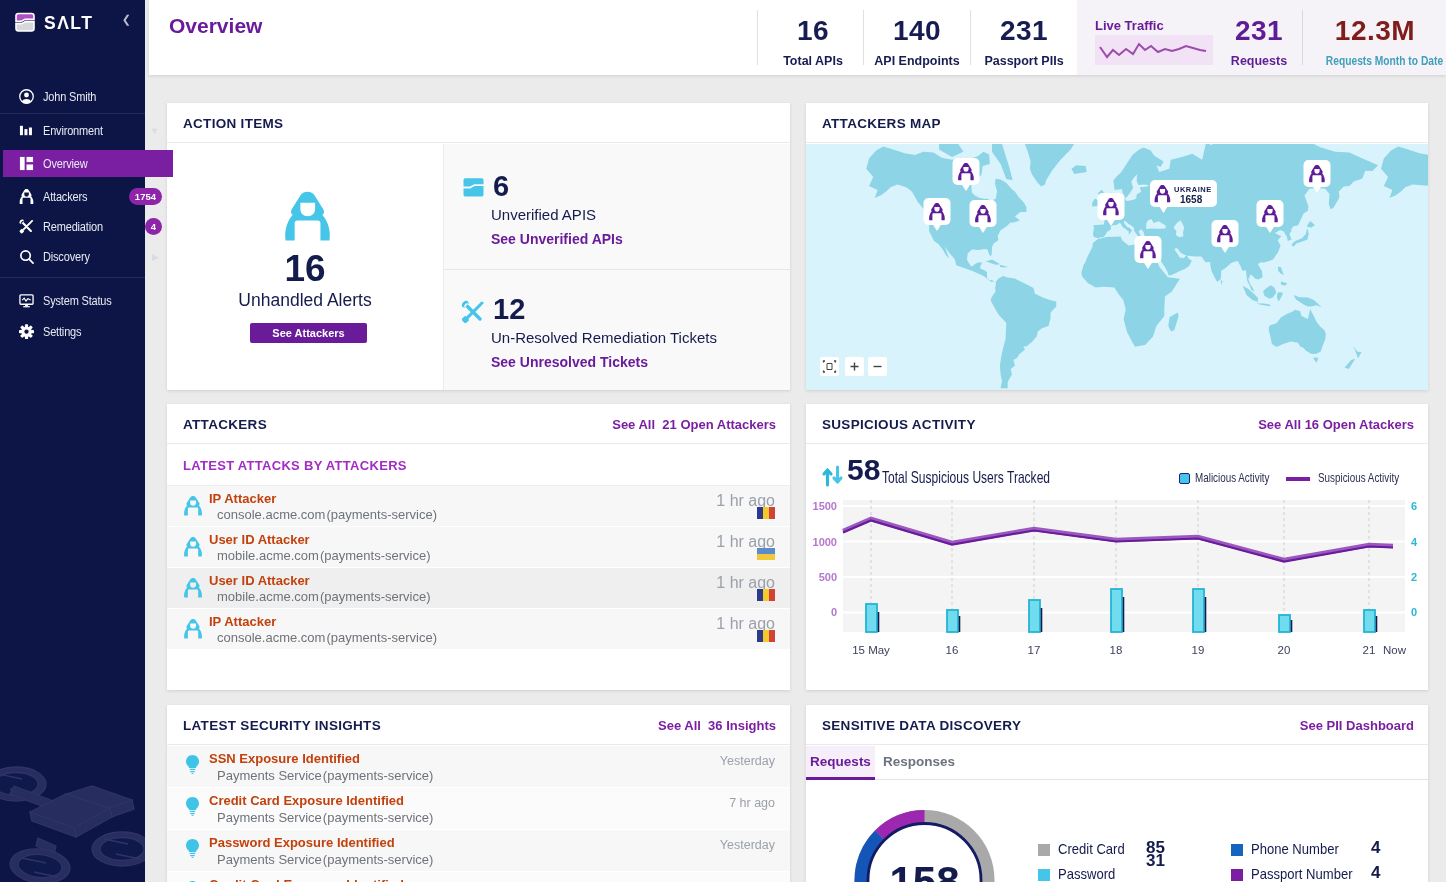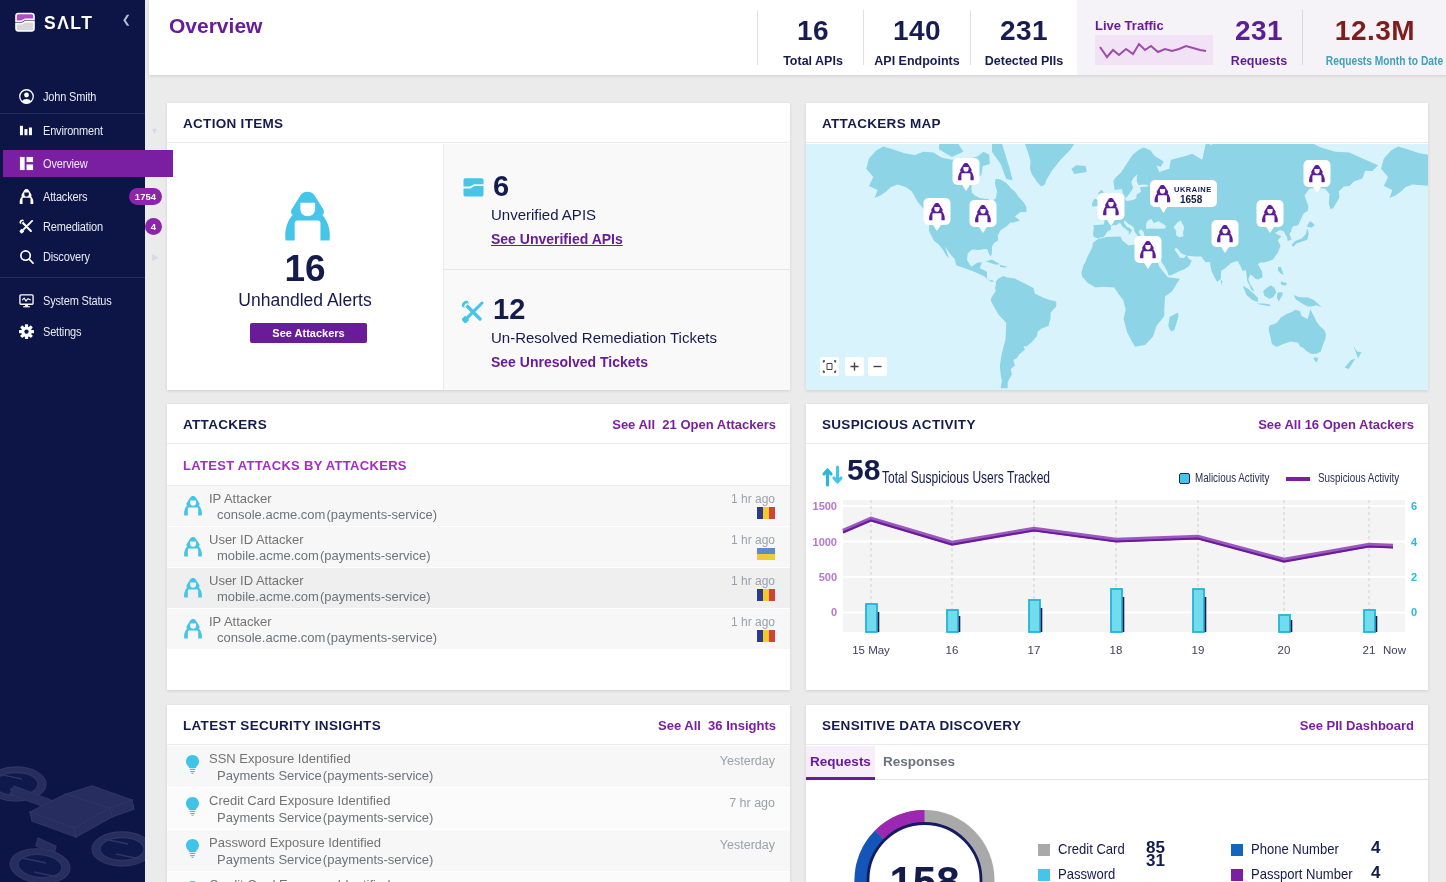--- a/index.html
+++ b/index.html
@@ -28,23 +28,23 @@
 
 
 .card { position:absolute; background:#fff; box-shadow:0 1px 3px rgba(40,40,70,0.14); }
 .card-h { position:absolute; left:0; top:0; right:0; height:40px; border-bottom:1px solid #eaeaea; }
 .card-h .ct { position:absolute; left:16px; top:13px; font-size:13.5px; font-weight:bold; letter-spacing:0.3px; color:#141b4d; }
 .card-h .link { position:absolute; right:14px; top:13px; font-size:13px; font-weight:bold; color:#7b1fa2;margin-left:21px; }
 
 
 .lrow { position:absolute; left:0; width:100%; height:40px; background:#f7f7f7; }
 .lrow .ric { position:absolute; left:16px; top:7px; }
-.lrow .rt { position:absolute; left:42px; top:5px; font-size:13px; font-weight:normal; color:#737373; }
+.lrow .rt { position:absolute; left:42px; top:5px; font-size:13px; font-weight:bold; color:#c2410c; }
 .lrow .rs { position:absolute; left:50px; top:21px; font-size:13px; color:#6e7379; }
-.lrow .rtime { position:absolute; right:15px; top:6px; font-size:12px; color:#9ba0ab; }
+.lrow .rtime { position:absolute; right:15px; top:6px; font-size:16px; color:#9ba0ab; }
 .lrow .rflag { position:absolute; right:15px; top:21px; width:18px; height:12px; }
 </style>
 </head>
 <body>
 <div id="page">
 
   <svg width="0" height="0" style="position:absolute;">
     <defs>
       <path id="attacker" fill-rule="evenodd" d="M24 0 C27.5 0 30 1.5 31.8 4.5 L40.8 18.8 Q42.3 21.2 41 23.6 L39.9 25 Q44.8 30.5 46.8 38.5 Q48.4 45 47.4 52 L37.8 52 L37.8 33.7 Q37.8 30.7 34.8 30.7 L13.3 30.7 Q10.3 30.7 10.3 33.7 L10.3 52 L0.6 52 Q-0.4 45 1.2 38.5 Q3.2 30.5 8.1 25 L7 23.6 Q5.7 21.2 7.2 18.8 L16.2 4.5 C18 1.5 20.5 0 24 0 Z M16.4 11.8 L32.1 11.8 L32.1 18.3 C32.1 23.2 28.9 26.3 24.25 26.3 C19.6 26.3 16.4 23.2 16.4 18.3 Z"></path>
       <path id="tools" d="M4.3 6.7 L6.7 4.3 L20.2 17.8 Q21.4 19 20.2 20.2 Q19 21.4 17.8 20.2 Z M0.9 6.6 A4.8 4.8 0 0 1 6.6 0.9 L8.3 4.2 A2.2 2.2 0 0 0 4.2 8.3 Z M17.9 4.1 L19.9 2.1 Q21.2 1 22.2 2.1 Q23.2 3.2 21.9 4.1 L19.4 6.8 L7.3 18.9 L5.1 16.7 Z M4.1 15.7 L8.3 19.9 L5.7 22.5 Q4.4 23.8 2.8 22.2 L1.8 21.2 Q0.2 19.6 1.5 18.3 Z"></path>
@@ -80,21 +80,21 @@
         <div class="lab">Total APIs</div>
     </div>
     <div class="tdiv" style="left:714px;"></div>
     <div class="tstat" style="left:718px; width:100px;">
       <div class="num">140</div>
         <div class="lab">API Endpoints</div>
     </div>
     <div class="tdiv" style="left:821px;"></div>
     <div class="tstat" style="left:825px; width:100px;">
       <div class="num">231</div>
-        <div class="lab">Detected PIIs</div>
+        <div class="lab">Passport PIIs</div>
     </div>
     <div id="livebox">
       <div style="position:absolute;left:18px;top:18px;font-size:13px;font-weight:bold;color:#6a1b9a;">Live Traffic</div>
       <div style="position:absolute;left:18px;top:35px;width:118px;height:30px;background:#f2e2f6;">
         <svg width="118" height="30" viewBox="0 0 118 30">
           <polyline points="5,12 12,22 18,15 24,20 31,14 38,19 44,9 50,15 56,11 63,17 70,14 77,16 84,14 91,11 98,13 105,15 111,16" fill="none" stroke="#9c4dac" stroke-width="2"></polyline>
         </svg>
       </div>
       <div class="tstat" style="left:132px; width:100px;">
         <div class="num" style="color:#5e1d96;">231</div>
@@ -228,21 +228,21 @@
       <div style="position:absolute; left:0; top:146px; width:100%; font-size:17.5px; color:#141b4d;">Unhandled Alerts</div>
       <div style="position:absolute; left:83px; top:179px; width:117px; height:20px; background:#6a1b9a; border-radius:2px; color:#fff; font-size:11px; font-weight:bold; line-height:20px;">See Attackers</div>
     </div>
     <div style="position:absolute; left:276px; top:41px; width:347px; height:246px; background:#f9f9f9; border-left:1px solid #ececec;">
       <svg style="position:absolute;left:19px;top:33px;" width="21" height="21" viewBox="0 0 21 21">
         <path d="M2.2 1.2 h16.6 a1.7 1.7 0 0 1 1.7 1.7 v4.3 h-9.3 l-4.3 2.3 h-6.4 v-6.6 a1.7 1.7 0 0 1 1.7 -1.7 z" fill="#45c5e8"></path>
         <path d="M0.5 11.4 h6.8 l4.3 -2.3 h8.9 v8.7 a1.7 1.7 0 0 1 -1.7 1.7 h-16.6 a1.7 1.7 0 0 1 -1.7 -1.7 z" fill="#45c5e8"></path>
       </svg>
       <div style="position:absolute; left:49px; top:26px; font-size:29px; font-weight:bold; color:#141b4d;">6</div>
       <div style="position:absolute; left:47px; top:62px; font-size:15px; color:#141b4d;">Unverified APIS</div>
-      <div style="position:absolute; left:47px; top:87px; font-size:14px; font-weight:bold; color:#6a1b9a;text-decoration:underline;">See Unverified APIs</div>
+      <div style="position:absolute; left:47px; top:87px; font-size:14px; font-weight:bold; color:#6a1b9a;">See Unverified APIs</div>
       <div style="position:absolute; left:0; top:125px; width:347px; height:1px; background:#e6e6e6;"></div>
       <svg style="position:absolute;left:17px;top:156px;" width="24" height="24" viewBox="0 0 24 24">
           <use href="#tools" fill="#45c5e8"></use>
         </svg>
       <div style="position:absolute; left:49px; top:149px; font-size:29px; font-weight:bold; color:#141b4d;">12</div>
       <div style="position:absolute; left:47px; top:185px; font-size:15px; color:#141b4d;">Un-Resolved Remediation Tickets</div>
       <div style="position:absolute; left:47px; top:210px; font-size:14px; font-weight:bold; color:#6a1b9a;">See Unresolved Tickets</div>
     </div>
   </div>
 

